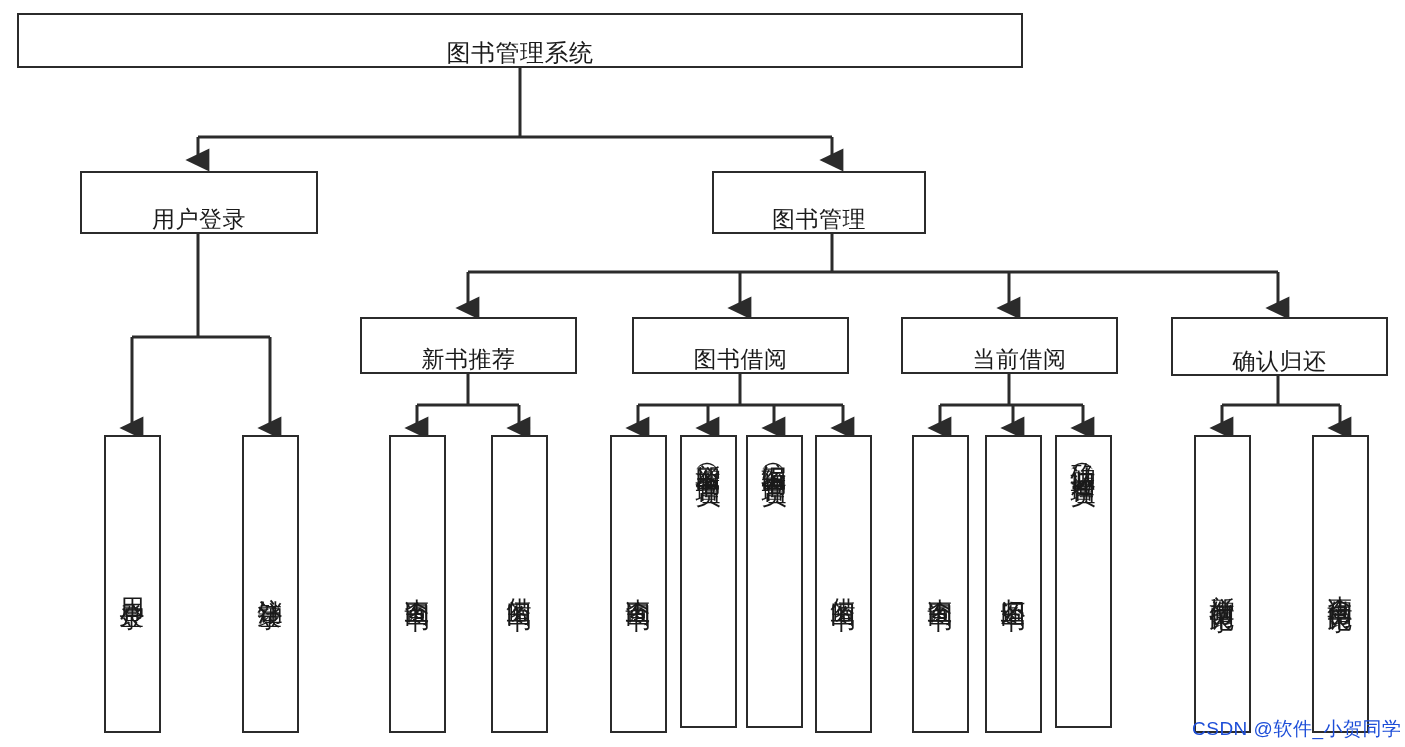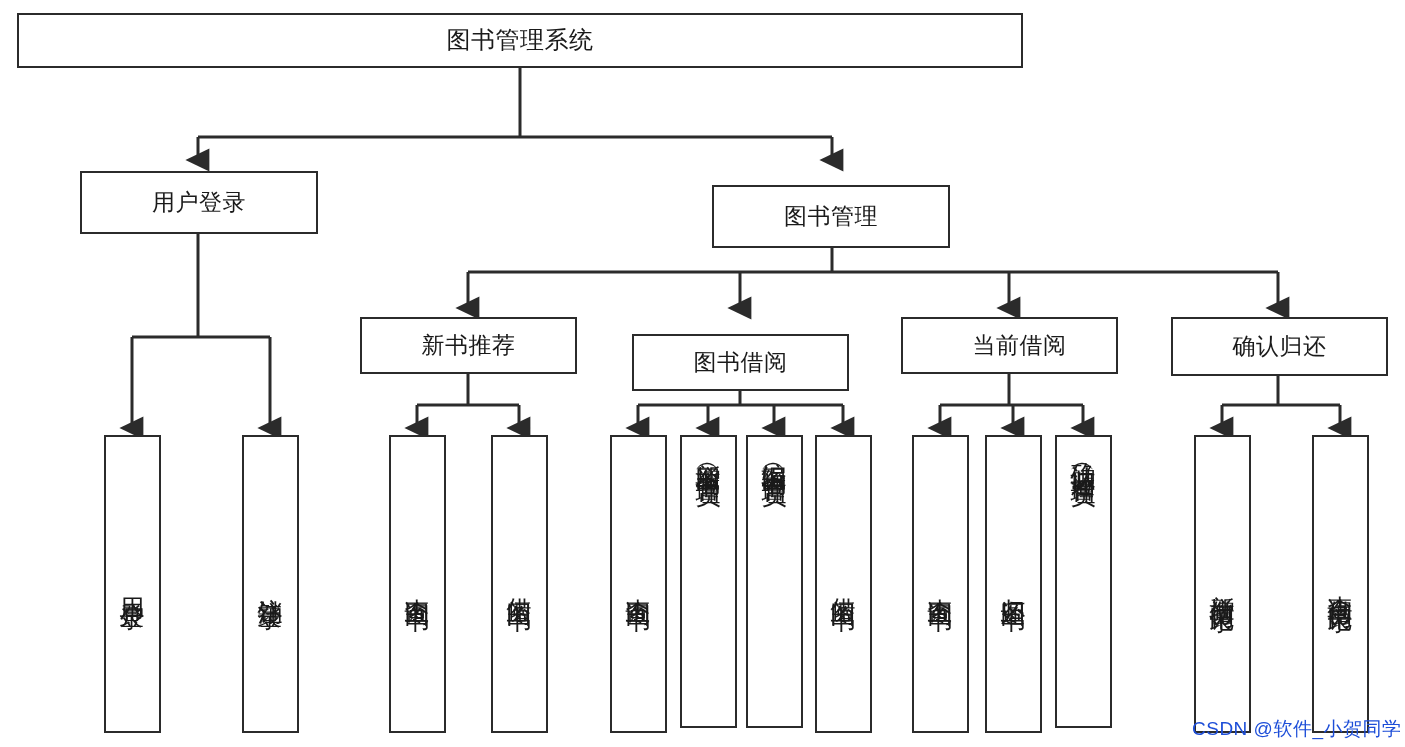--- a/index.html
+++ b/index.html
@@ -24,21 +24,21 @@
     width: 1405px;
     height: 747px;
     pointer-events: none;
   }
   .node {
     position: absolute;
     box-sizing: border-box;
     border: 2.5px solid #2b2b2b;
     background: #ffffff;
     display: flex;
-    align-items: center;
+    align-items: flex-end;
     justify-content: center;
     color: #1a1a1a;
   }
   .node .label {
     display: block;
     text-align: center;
     letter-spacing: 0.5px;
     white-space: nowrap;
   }
   .node.horizontal .label {
@@ -130,28 +130,28 @@
     </g>
   </svg>
 
   <div class="node root horizontal" style="left:17px; top:13px; width:1006px; height:55px;">
     <span class="label">图书管理系统</span>
   </div>
 
   <div class="node horizontal" style="left:80px; top:171px; width:238px; height:63px;">
     <span class="label">用户登录</span>
   </div>
-  <div class="node horizontal" style="left:712px; top:185px; width:238px; height:63px;">
+  <div class="node horizontal" style="left:712px; top:171px; width:214px; height:63px;">
     <span class="label">图书管理</span>
   </div>
 
   <div class="node horizontal" style="left:360px; top:317px; width:217px; height:57px;">
     <span class="label">新书推荐</span>
   </div>
-  <div class="node horizontal" style="left:632px; top:317px; width:217px; height:57px;margin-top:17px;">
+  <div class="node horizontal" style="left:632px; top:317px; width:217px; height:57px;">
     <span class="label">图书借阅</span>
   </div>
   <div class="node horizontal" style="left:901px; top:317px; width:217px; height:57px;padding-left:20px;">
     <span class="label">当前借阅</span>
   </div>
   <div class="node horizontal" style="left:1171px; top:317px; width:217px; height:59px;">
     <span class="label">确认归还</span>
   </div>
 
   <div class="node vertical" style="left:104px; top:435px; width:57px; height:298px;">

